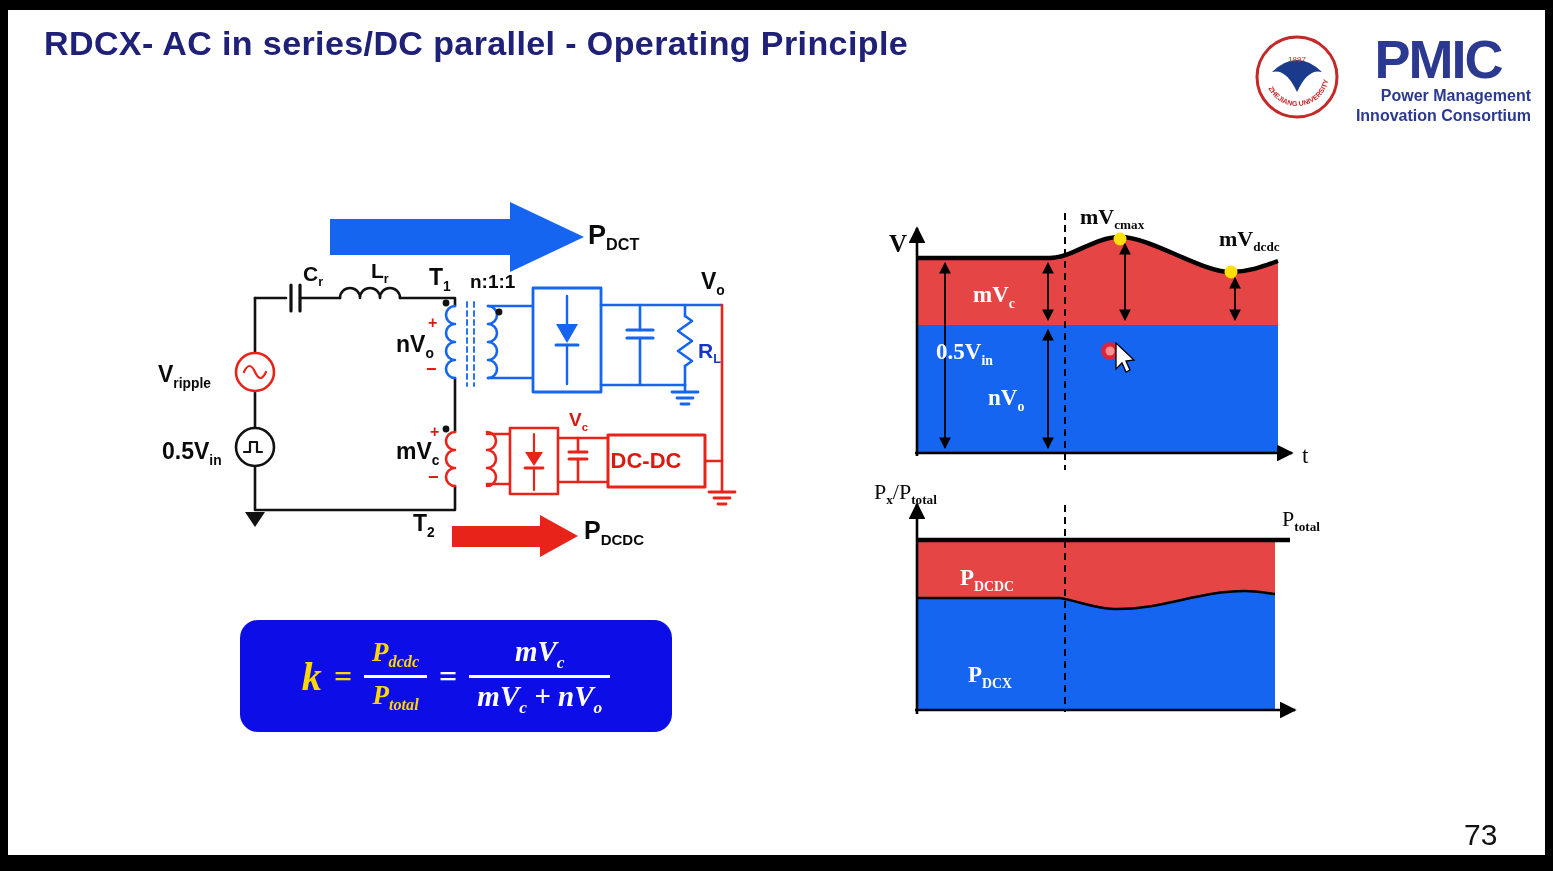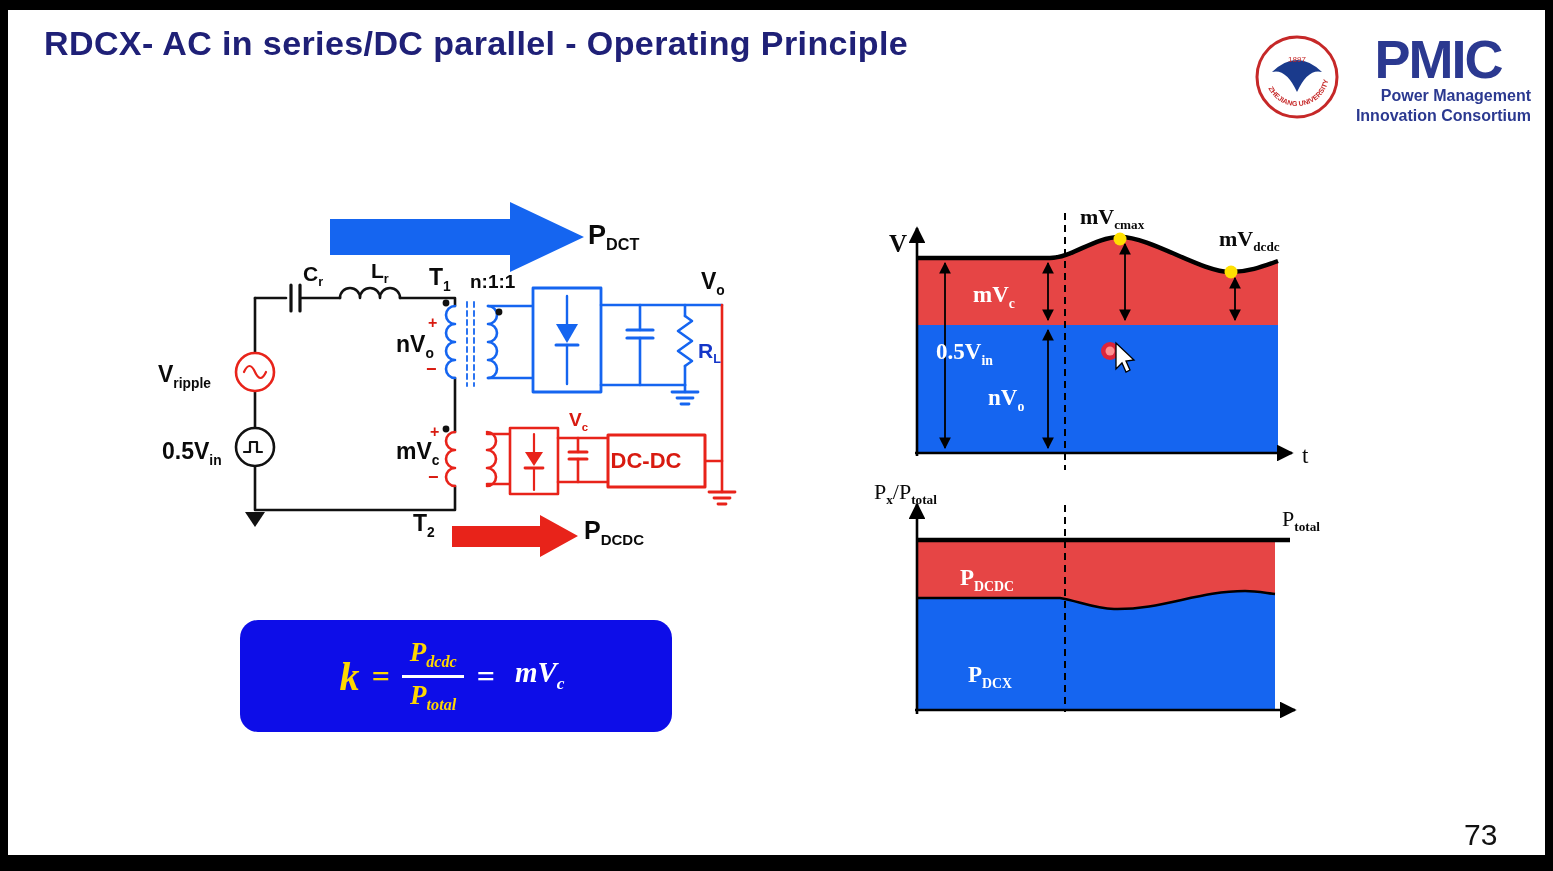--- a/index.html
+++ b/index.html
@@ -217,20 +217,21 @@
 <div class="formula">
   <span class="fk">k</span>
   <span class="feq1">=</span>
   <span class="frac f1">
     <span class="num"><span>P</span><sub>dcdc</sub></span>
     <span class="den"><span>P</span><sub>total</sub></span>
   </span>
   <span class="feq2">=</span>
   <span class="frac f2">
     <span class="num"><span>mV</span><sub>c</sub></span>
+    <span class="den"><span>mV</span><sub>c</sub>&nbsp;<span>+</span>&nbsp;<span>nV</span><sub>o</sub></span>
   </span>
 </div>
 
 <span class="lbl serif" style="left:889px;top:231px;font-size:25px;">V</span>
 <span class="lbl serif" style="left:1080px;top:206px;font-size:22px;"><span>mV</span><sub>cmax</sub></span>
 <span class="lbl serif" style="left:1219px;top:228px;font-size:22px;"><span>mV</span><sub>dcdc</sub></span>
 <span class="lbl serif white" style="left:973px;top:283px;font-size:23px;"><span>mV</span><sub>c</sub></span>
 <span class="lbl serif white" style="left:936px;top:340px;font-size:23px;"><span>0.5V</span><sub>in</sub></span>
 <span class="lbl serif white" style="left:988px;top:386px;font-size:23px;"><span>nV</span><sub>o</sub></span>
 <span class="lbl serif" style="left:1302px;top:444px;font-size:23px;font-weight:normal;">t</span>

